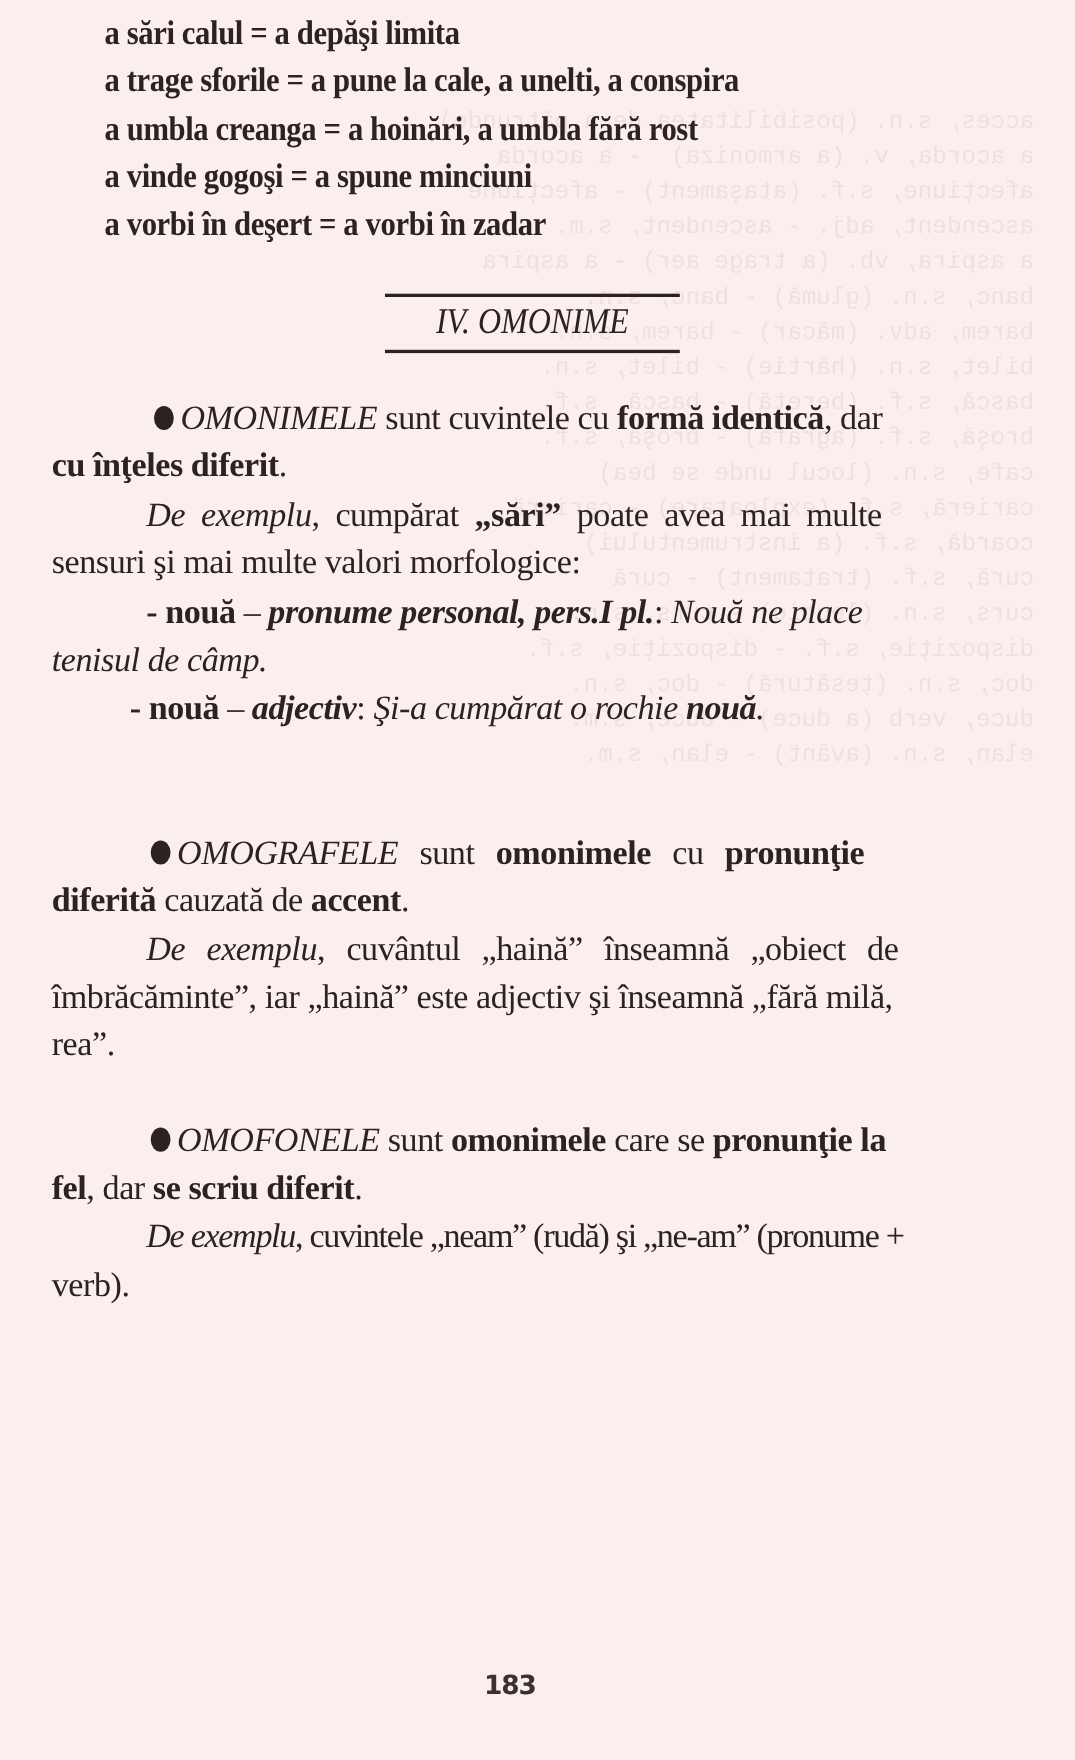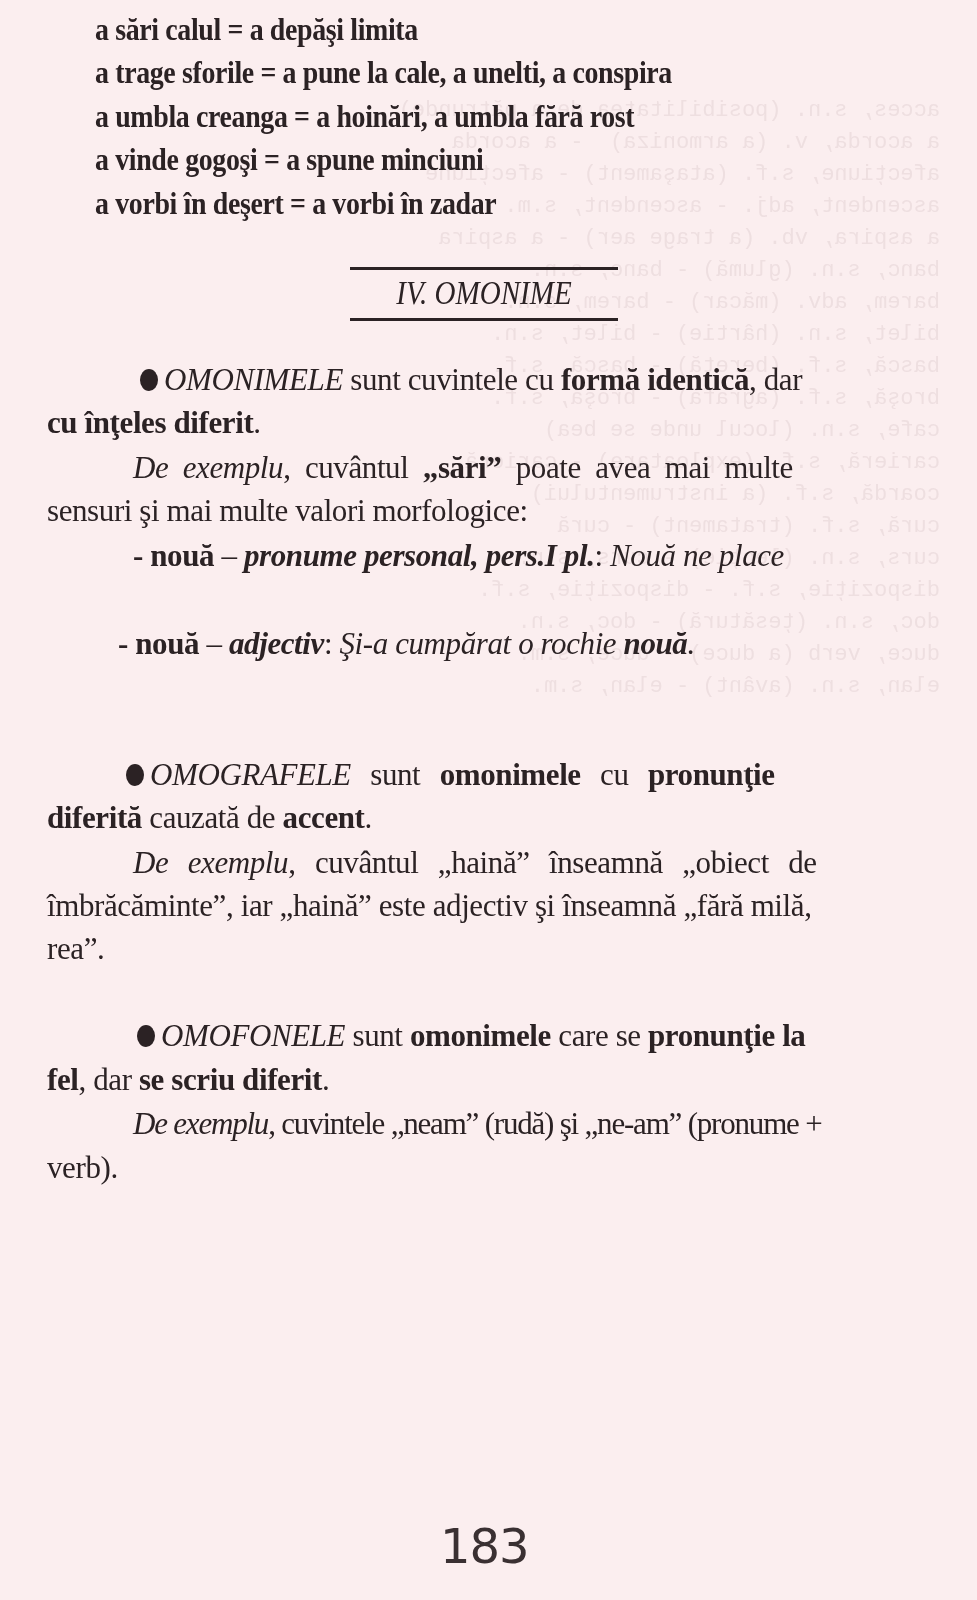--- a/index.html
+++ b/index.html
@@ -18,21 +18,21 @@
     pointer-events: none;
   }
   .line { position: absolute; white-space: nowrap; font-size: 31px; letter-spacing: -0.4px; }
   .b { font-weight: bold; }
   .i { font-style: italic; }
   .idiom { left: 95px; font-weight: bold; transform: scaleX(0.9); transform-origin: left; }
   .hr { position: absolute; left: 350px; width: 268px; height: 3px; background: #2b2224; }
   .title { position: absolute; left: 350px; width: 268px; text-align: center; top: 275px;
     font-size: 33px; font-style: italic; transform: scaleX(0.88); }
   .bullet { display: inline-block; width: 18px; height: 22px; border-radius: 50%; background: #2b2224; vertical-align: -1px; margin-right: 6px; }
-  .pagenum { position: absolute; left: 440px; top: 1518px; font-size: 48px; font-weight: normal; font-family: "DejaVu Sans", sans-serif; letter-spacing: -1px; color: #3a3032; }
+  .pagenum { position: absolute; left: 440px; top: 1518px; font-size: 24px; font-weight: bold; font-family: "DejaVu Sans", sans-serif; letter-spacing: -1px; color: #3a3032; }
 </style>
 </head>
 <body>
 
 <div class="page">
   <div class="ghost">acces, s.n. (posibilitatea de a pătrunde)
 a acorda, v. (a armoniza)  - a acorda
 afecţiune, s.f. (ataşament) - afecţiune
 ascendent, adj. - ascendent, s.m.
 a aspira, vb. (a trage aer) - a aspira
@@ -62,33 +62,34 @@
   <div class="hr" style="top:318px"></div>
 
   <div class="line" style="left:140px; top:362px">
     <span class="bullet"></span><span class="i">OMONIMELE</span><span> sunt cuvintele cu </span><span class="b">formă identică</span><span>, dar</span>
   </div>
   <div class="line" style="left:47px; top:405px">
     <span class="b">cu înţeles diferit</span><span>.</span>
   </div>
 
   <div class="line" style="left:133px; top:450px; word-spacing:7px">
-    <span class="i">De exemplu</span><span>, cuvântul </span><span class="b">„sări”</span><span> poate avea mai multe</span>
+    <span class="i">De exemplu</span><span>, cumpărat </span><span class="b">„sări”</span><span> poate avea mai multe</span>
   </div>
   <div class="line" style="left:47px; top:493px">sensuri şi mai multe valori morfologice:</div>
 
   <div class="line" style="left:133px; top:538px">
     <span class="b">- nouă</span><span> – </span><span class="b i">pronume personal, pers.I pl.</span><span>: </span><span class="i">Nouă ne place</span>
   </div>
+  <div class="line i" style="left:47px; top:582px">tenisul de câmp.</div>
 
   <div class="line" style="left:118px; top:626px">
     <span class="b">- nouă</span><span> – </span><span class="b i">adjectiv</span><span>: </span><span class="i">Şi-a cumpărat o rochie </span><span class="i b">nouă</span><span class="i">.</span>
   </div>
 
-  <div class="line" style="left:126px; top:757px; word-spacing:12px">
+  <div class="line" style="left:137px; top:757px; word-spacing:12px">
     <span class="bullet"></span><span class="i">OMOGRAFELE</span><span> sunt </span><span class="b">omonimele</span><span> cu </span><span class="b">pronunţie</span>
   </div>
   <div class="line" style="left:133px; top:845px; word-spacing:12px">
     <span class="i">De exemplu</span><span>, cuvântul „haină” înseamnă „obiect de</span>
   </div>
 
   <div class="line" style="left:47px; top:800px">
     <span class="b">diferită</span><span> cauzată de </span><span class="b">accent</span><span>.</span>
   </div>
   <div class="line" style="left:47px; top:888px">îmbrăcăminte”, iar „haină” este adjectiv şi înseamnă „fără milă,</div>

